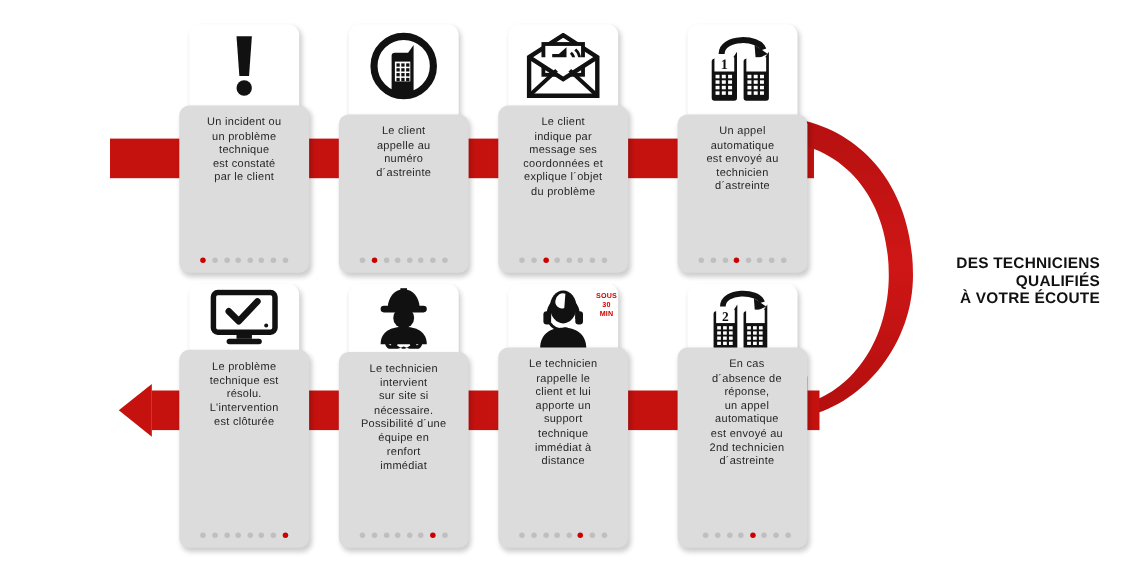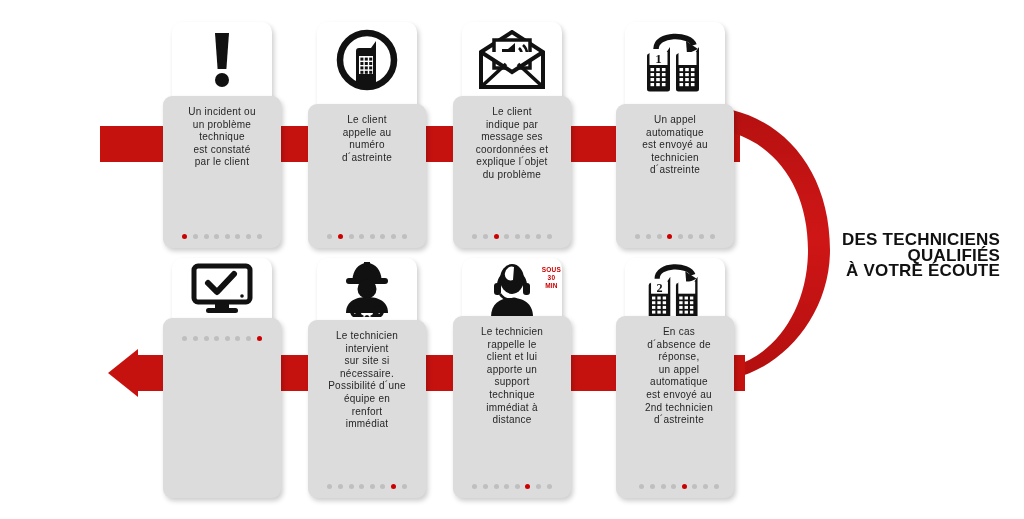--- a/index.html
+++ b/index.html
@@ -101,21 +101,21 @@
   }
 
   
   .caption {
     position: absolute;
     right: 24px;
     top: 232px;
     width: 200px;
     text-align: right;
     font-family: "Liberation Sans", sans-serif;
-    font-size: 17px;
+    font-size: 14px;
     font-weight: bold;
     line-height: 15.5px;
     color: #111111;
     letter-spacing: 0.2px;
     z-index: 4;
     white-space: pre-line;
   }
 </style>
 </head>
 <body>
@@ -315,20 +315,25 @@
     <div class="card-icon">
       <svg width="62" height="52" viewBox="0 0 62 52">
         <rect x="3" y="3" width="56" height="36" rx="4" fill="none" stroke="#111" stroke-width="5"></rect>
         <path d="M17 20 l9 9 l17 -18" fill="none" stroke="#111" stroke-width="6" stroke-linecap="round" stroke-linejoin="round"></path>
         <circle cx="51" cy="33" r="1.8" fill="#111"></circle>
         <rect x="24" y="39" width="14" height="6" fill="#111"></rect>
         <rect x="15" y="45" width="32" height="5" rx="2.5" fill="#111"></rect>
       </svg>
     </div>
     <div class="panel" style="top:60px; height:180px;">
+      <div class="panel-text">Le problème
+technique est
+résolu.
+L'intervention
+est clôturée</div>
       <div class="dots">
         <span class="dot"></span>
           <span class="dot"></span>
           <span class="dot"></span>
           <span class="dot"></span>
         <span class="dot"></span>
           <span class="dot"></span>
           <span class="dot"></span>
           <span class="dot on"></span>
       </div>

